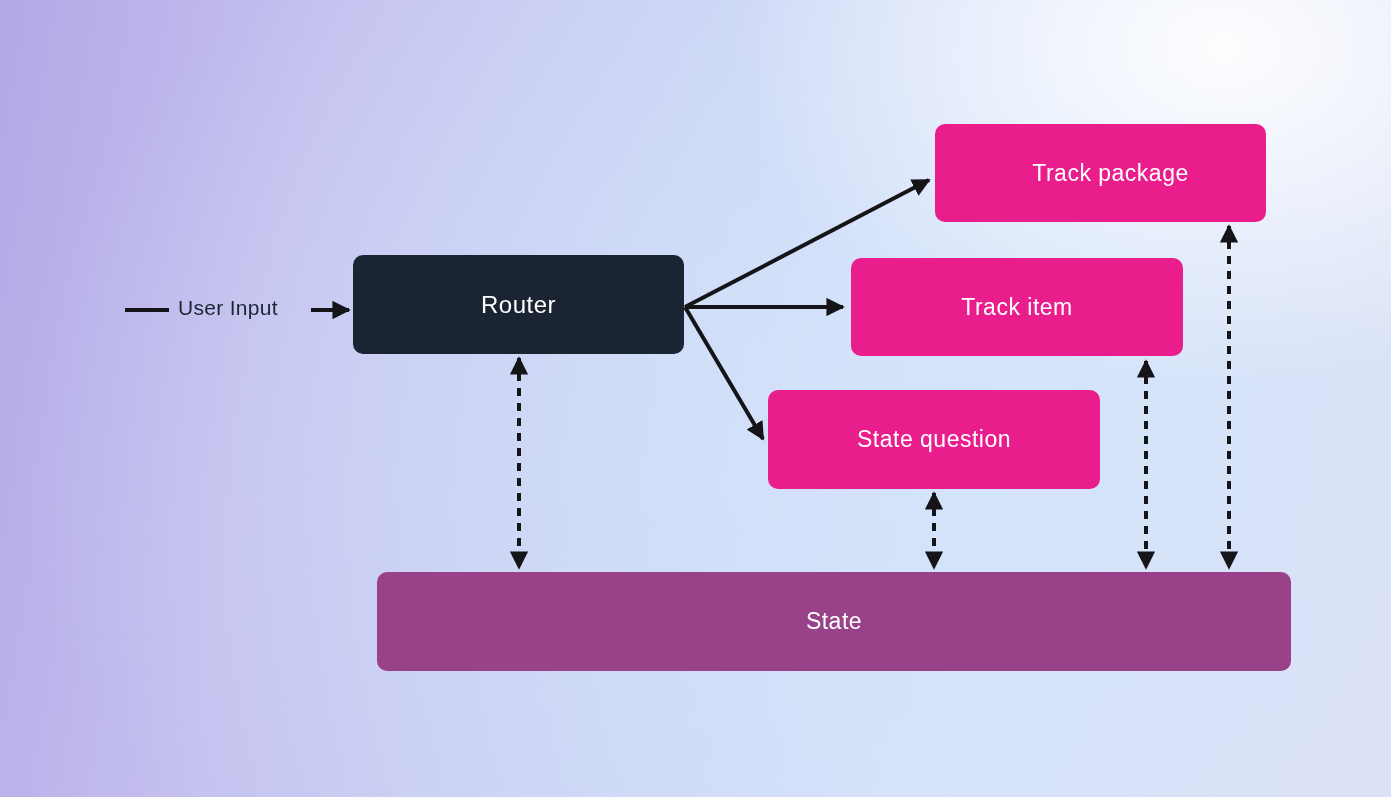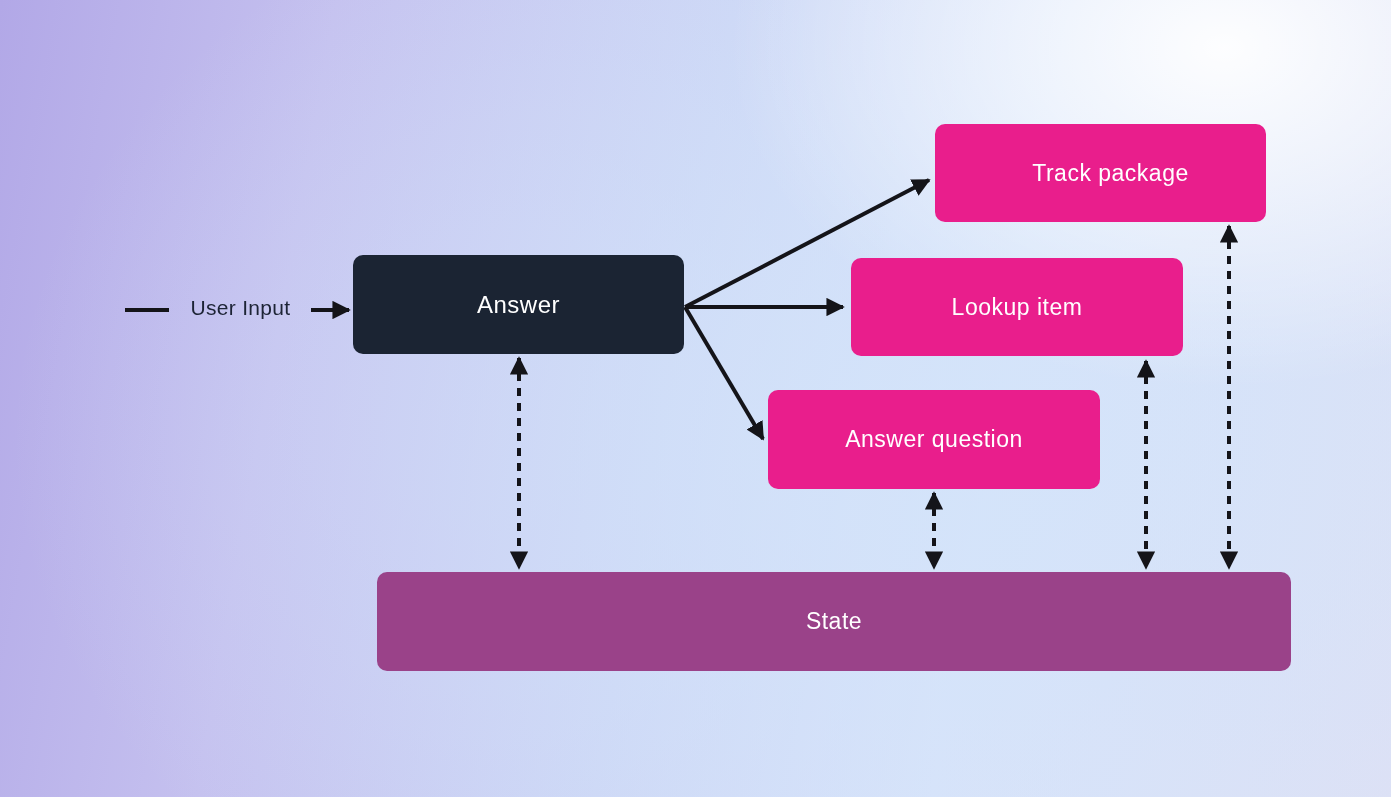--- a/index.html
+++ b/index.html
@@ -44,21 +44,21 @@
   .node-track-package   { left: 935px; top: 124px; width: 331px; height: 98px; padding-left: 20px; }
   .node-lookup-item     { left: 851px; top: 258px; width: 332px; height: 98px; }
   .node-answer-question { left: 768px; top: 390px; width: 332px; height: 99px; }
   .node-state           { left: 353px; top: 572px; width: 914px; height: 99px; }
 
   .user-input-label {
     position: absolute;
     left: 178px;
     top: 296px;
     width: 125px;
-    text-align: center;
+    text-align: left;
     color: #1d2435;
     font-size: 21px;
     font-weight: 500;
     letter-spacing: 0.3px;
   }
 </style>
 </head>
 <body>
 
 <div class="stage">
@@ -85,32 +85,32 @@
     <line x1="934" y1="493" x2="934" y2="568" stroke="#141419" stroke-width="4" stroke-dasharray="8 7" marker-start="url(#ah)" marker-end="url(#ah)"></line>
 
     <line x1="1146" y1="361" x2="1146" y2="568" stroke="#141419" stroke-width="4" stroke-dasharray="8 7" marker-start="url(#ah)" marker-end="url(#ah)"></line>
 
     <line x1="1229" y1="226" x2="1229" y2="568" stroke="#141419" stroke-width="4" stroke-dasharray="8 7" marker-start="url(#ah)" marker-end="url(#ah)"></line>
   </svg>
 
   <div class="user-input-label">User Input</div>
 
   <div class="node node-dark node-router">
-    <span>Answer</span>
+    <span>Router</span>
   </div>
 
   <div class="node node-pink node-track-package">
     <span>Track package</span>
   </div>
 
   <div class="node node-pink node-lookup-item">
-    <span>Lookup item</span>
+    <span>Track item</span>
   </div>
 
   <div class="node node-pink node-answer-question">
-    <span>Answer question</span>
+    <span>State question</span>
   </div>
 
   <div class="node node-purple node-state">
     <span>State</span>
   </div>
 
 </div>
 
 </body></html>

